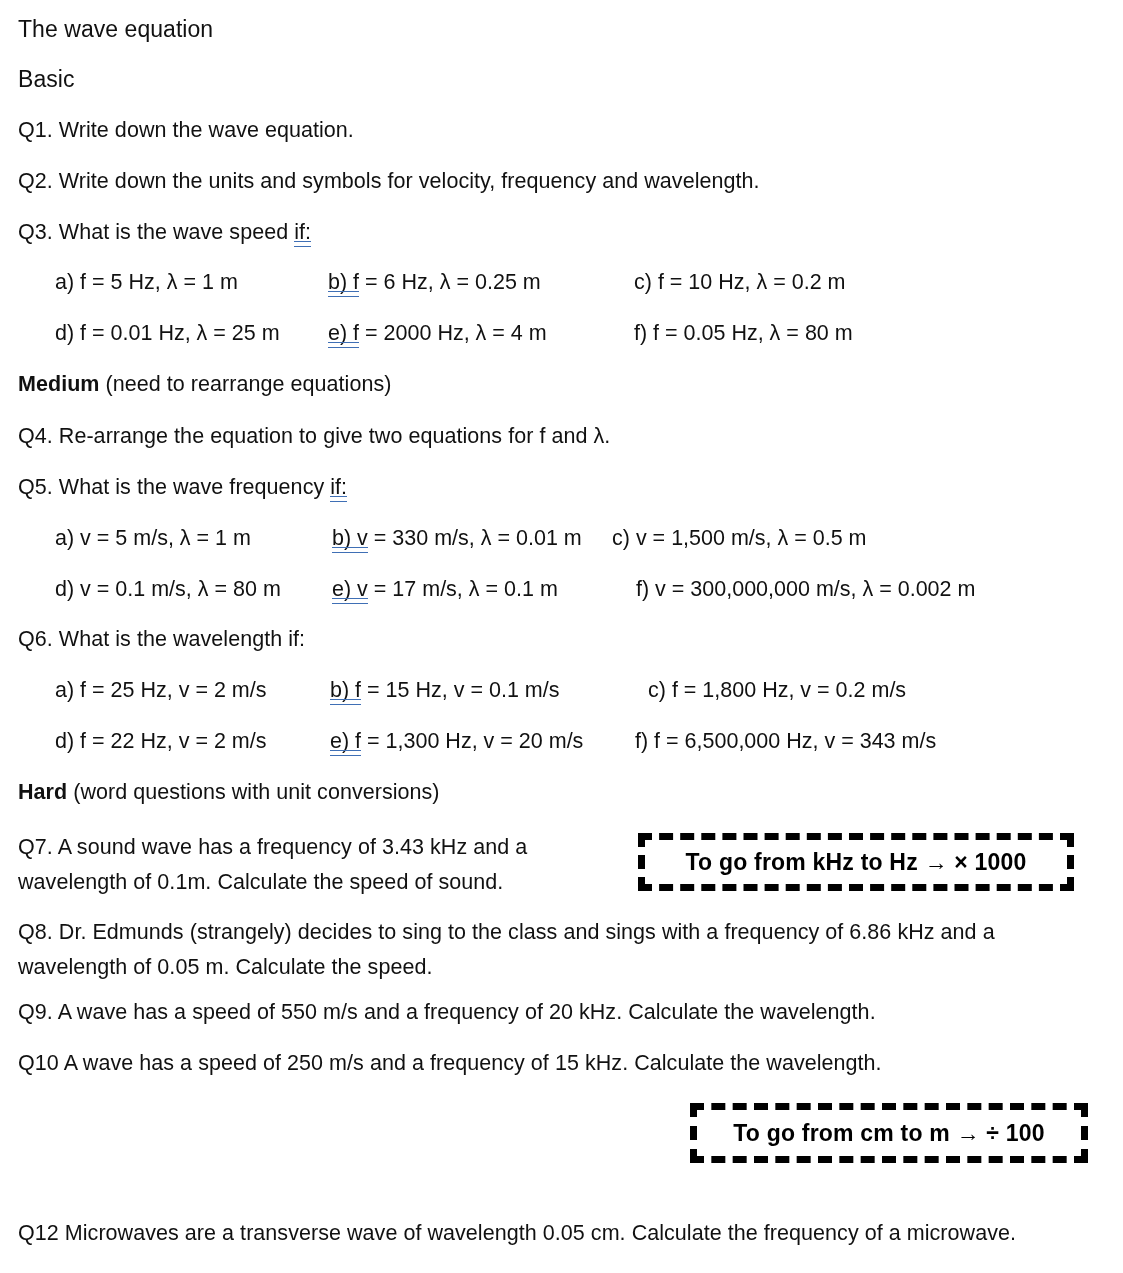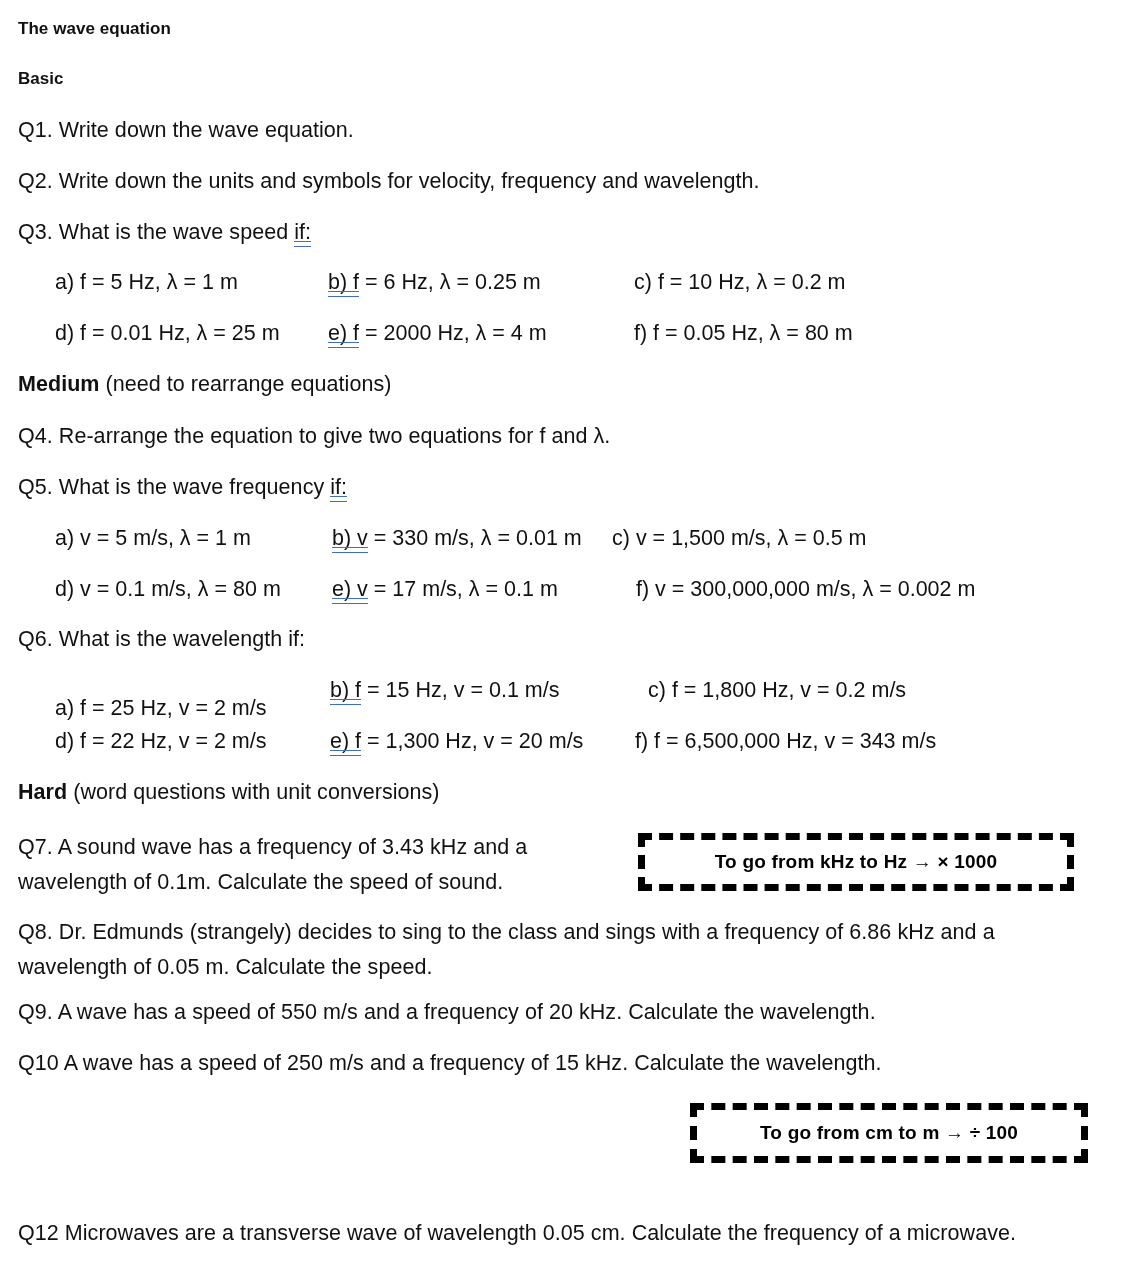--- a/index.html
+++ b/index.html
@@ -31,21 +31,21 @@
     letter-spacing: 0.05px;
   }
   .para {
     position: absolute;
     left: 18px;
     font-size: 21.5px;
     line-height: 35px;
     letter-spacing: 0.05px;
   }
   .bold { font-weight: bold; margin-top: 20px; }
-  .hdr { font-weight: bold; font-size: 17px; }
+  .hdr { font-weight: normal; font-size: 23px; }
 
   
   .gram {
     position: relative;
     display: inline-block;
     text-decoration: none;
   }
   .gram::after {
     content: "";
     position: absolute;
@@ -72,21 +72,21 @@
   
   .callout {
     position: absolute;
     border: 7px dashed #000000;
     background: #ffffff;
     display: flex;
     align-items: center;
     justify-content: center;
     box-sizing: border-box;
     font-weight: bold;
-    font-size: 19px;
+    font-size: 23px;
     color: #000000;
     letter-spacing: 0.2px;
     padding: 0 14px;
   }
   .callout span { white-space: nowrap; }
 </style>
 </head>
 <body>
 
 <div class="page">
@@ -133,21 +133,21 @@
 
   <div class="optrow" style="top:576px; left:0;">
     <span class="opt" style="left:55px;">d)   v = 0.1 m/s, λ = 80 m</span>
     <span class="opt" style="left:332px;"><span class="gram">e)  v</span><span> = 17 m/s, λ = 0.1 m</span></span>
     <span class="opt" style="left:636px;">f) v = 300,000,000 m/s, λ = 0.002 m</span>
   </div>
 
   <div class="line" style="top:626px;">Q6. What is the wavelength if:</div>
 
   <div class="optrow" style="top:677px; left:0;">
-    <span class="opt" style="left:55px;margin-top:18px;">a)   f = 25 Hz, v = 2 m/s</span>
+    <span class="opt" style="left:55px;">a)   f = 25 Hz, v = 2 m/s</span>
     <span class="opt" style="left:330px;"><span class="gram">b)  f</span><span> = 15 Hz, v = 0.1 m/s</span></span>
     <span class="opt" style="left:648px;">c) f = 1,800 Hz, v = 0.2 m/s</span>
   </div>
 
   <div class="optrow" style="top:728px; left:0;">
     <span class="opt" style="left:55px;">d)   f = 22 Hz, v = 2 m/s</span>
     <span class="opt" style="left:330px;"><span class="gram">e)  f</span><span> = 1,300 Hz, v = 20 m/s</span></span>
     <span class="opt" style="left:635px;">f) f = 6,500,000 Hz, v = 343 m/s</span>
   </div>
 

